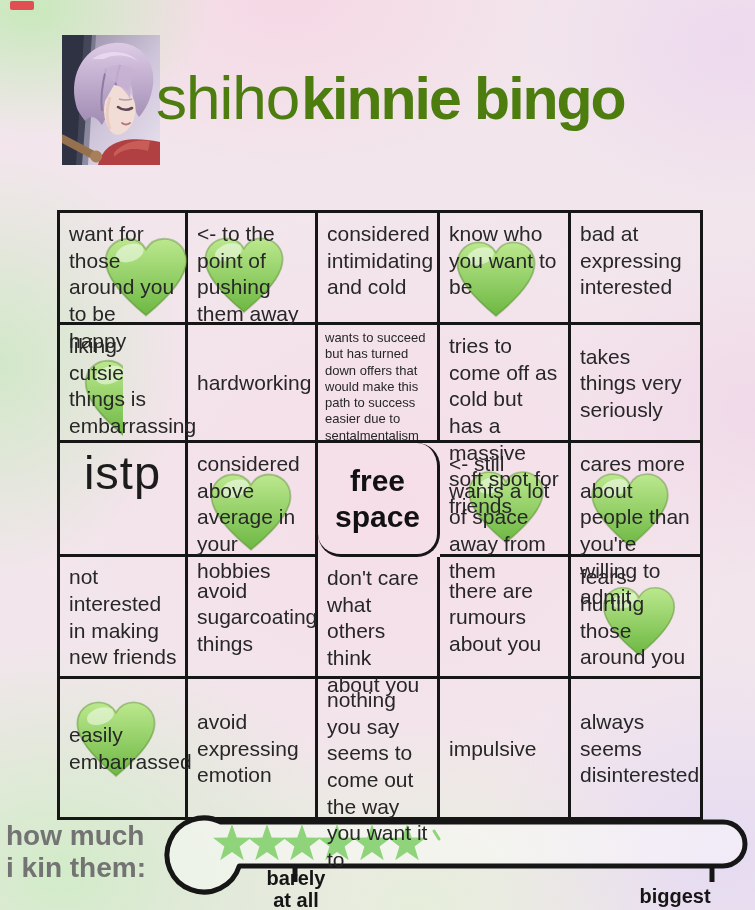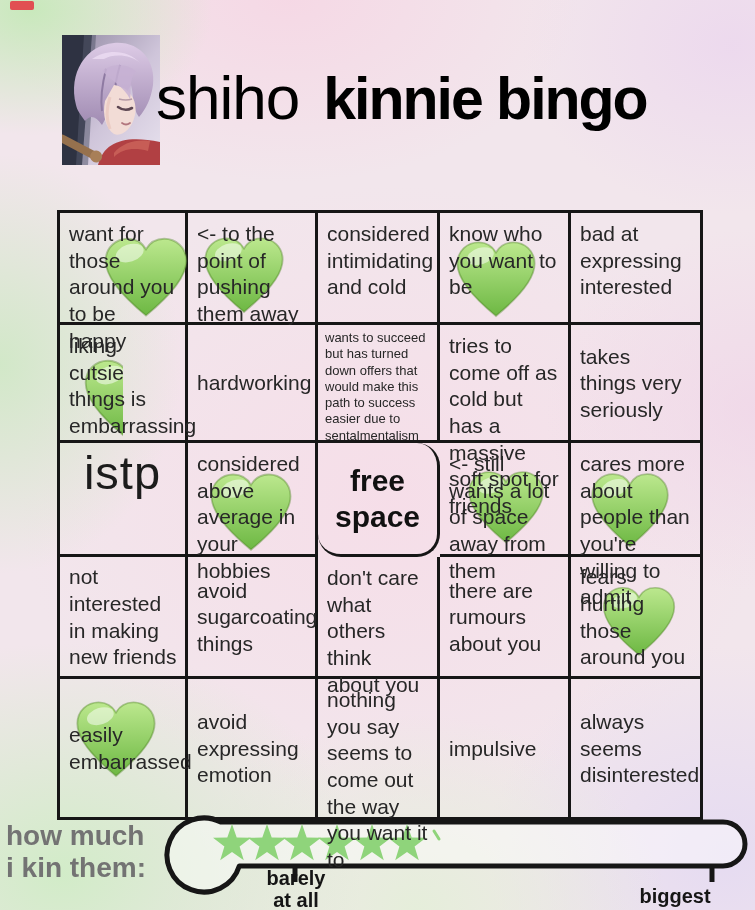--- a/index.html
+++ b/index.html
@@ -14,23 +14,23 @@
       radial-gradient(ellipse 260px 300px at 0% 40%, rgba(206,232,196,0.9),  rgba(206,232,196,0) 70%),
       radial-gradient(ellipse 300px 260px at 100% 45%,rgba(240,214,232,0.8), rgba(240,214,232,0) 70%),
       radial-gradient(ellipse 420px 320px at 8% 96%, rgba(208,236,198,0.95), rgba(208,236,198,0) 72%),
       radial-gradient(ellipse 360px 280px at 55% 100%,rgba(226,240,214,0.8), rgba(226,240,214,0) 70%),
       radial-gradient(ellipse 340px 300px at 96% 94%,rgba(228,218,242,0.9),  rgba(228,218,242,0) 70%),
       radial-gradient(ellipse 500px 420px at 52% 55%,rgba(247,219,231,0.75), rgba(247,219,231,0) 75%);
   }
   .red-mark{position:absolute;left:10px;top:1px;width:24px;height:9px;background:#e14f52;border-radius:2px;}
   .avatar{position:absolute;left:62px;top:35px;width:98px;height:130px;}
   .avatar svg{display:block;}
-  .title{position:absolute;left:156px;top:62px;display:flex;align-items:baseline;white-space:nowrap;color:#000000;}
+  .title{position:absolute;left:156px;top:62px;display:flex;align-items:baseline;white-space:nowrap;color:#4d7c0f;}
   .title .w1{font-size:62px;font-weight:400;letter-spacing:-1px;}
-  .title .w2{font-size:59px;font-weight:800;letter-spacing:-2px;margin-left:24px;}
+  .title .w2{font-size:59px;font-weight:800;letter-spacing:-2px;margin-left:2px;}
 
   .grid{
     position:absolute;left:57px;top:210px;
     display:grid;
     grid-template-columns:128px 130px 122px 131px 129px;
     grid-template-rows:112px 118px 114px 122px 138px;
     border:3px solid #161616;
   }
   .cell{
     position:relative;border-right:3px solid #161616;border-bottom:3px solid #161616;

